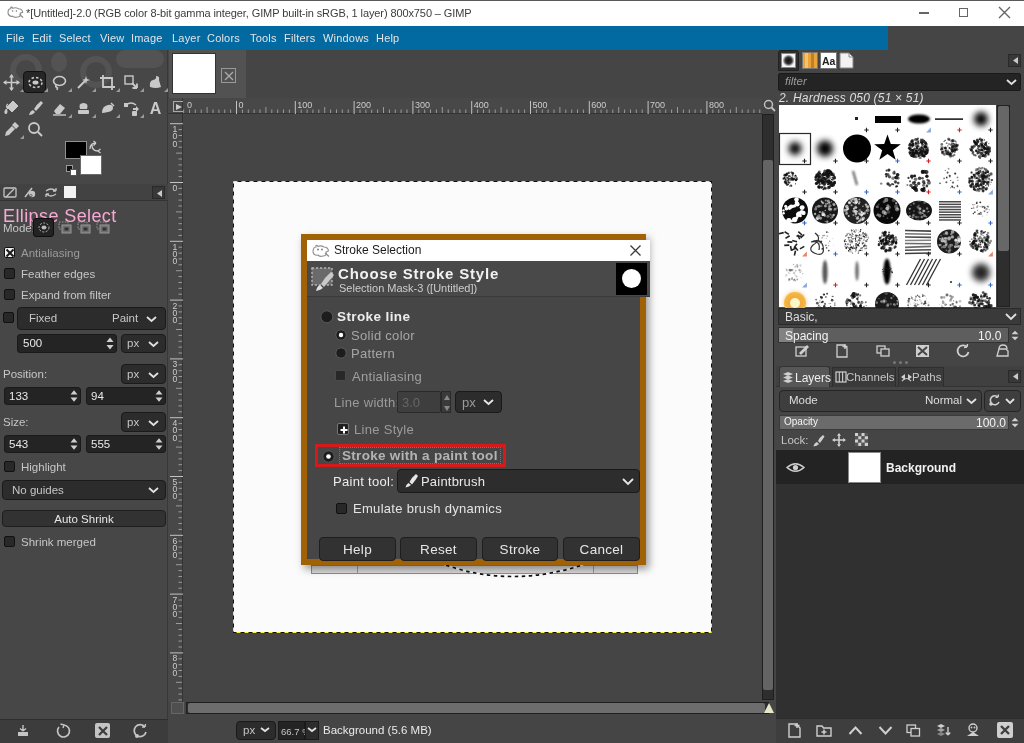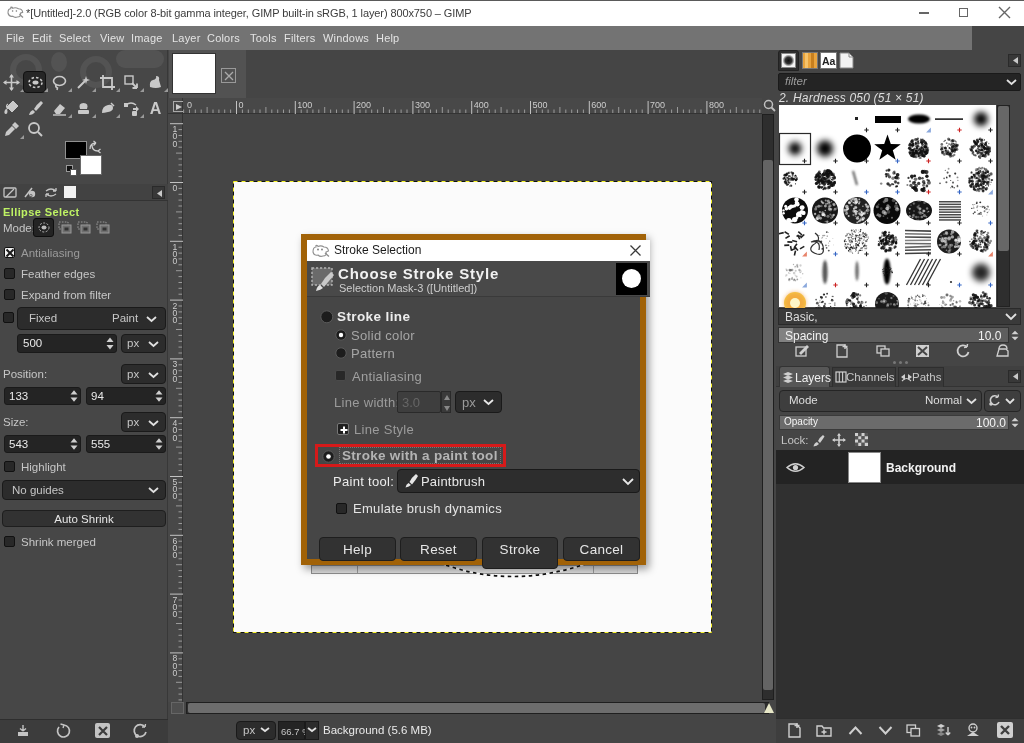--- a/index.html
+++ b/index.html
@@ -1,19 +1,19 @@
 <!DOCTYPE html>
 <html><head><meta charset="utf-8"><title>g</title><style>
 *{margin:0;padding:0;box-sizing:border-box}
 html,body{width:1024px;height:743px;overflow:hidden}
 body{position:relative;font-family:"Liberation Sans",sans-serif;background:#454545;-webkit-font-smoothing:antialiased}
 .abs{position:absolute}
 .titlebar{left:0;top:0;width:1024px;height:26px;background:#fff;border-top:1px solid #5a5a5a}
 .titletext{left:26px;top:7px;font-size:11px;color:#3c3c3c;letter-spacing:-0.1px;white-space:nowrap}
-.menubar{left:0;top:26px;width:972px;height:24px;background:#737373}
+.menubar{left:0;top:26px;width:888px;height:24px;background:#0369a1}
 .menubar span{position:absolute;top:6px;font-size:11px;color:#e4e4e4;letter-spacing:.2px}
 .leftcol{left:0;top:50px;width:168px;height:693px;background:#474747;border-right:1px solid #383838}
 .centercol{left:168px;top:50px;width:608px;height:693px;background:#454545}
 .rightcol{left:776px;top:50px;width:248px;height:693px;background:#454545}
 .lbl{position:absolute;color:#c6c6c6;font-size:11.5px;white-space:nowrap}
 .dim{color:#9b9b9b}
 .bright{color:#e9e9e9}
 .entry{position:absolute;background:#242424;border:1px solid #1a1a1a;border-radius:3px;color:#d6d6d6;font-size:11.5px}
 .combo{position:absolute;background:#2c2c2c;border:1px solid #1a1a1a;border-radius:4px;color:#d9d9d9;font-size:11.5px}
 .btn{position:absolute;background:#323232;border:1px solid #1e1e1e;border-radius:4px;color:#e6e6e6;font-size:13px;text-align:center}
@@ -212,21 +212,21 @@
   </svg>
 <svg class="abs" style="left:43px;top:186px" width="16" height="13">
     <path d="M3 5 Q8 1 13 5 M13 5 L10 5 M13 5 L13 2 M13 8 Q8 12 3 8 M3 8 L6 8 M3 8 L3 11" stroke="#c4c4c4" stroke-width="1.3" fill="none"></path>
   </svg>
 <div class="abs" style="left:64px;top:186px;width:12px;height:12px;background:#f2f2f2"></div>
 <div class="abs" style="left:152px;top:186px;width:13px;height:13px;background:#383838;border:1px solid #2a2a2a">
     <svg style="left:3px;top:3px" width="6" height="7">
       <path d="M6 0 L1 3.5 L6 7 Z" fill="#c9c9c9"></path>
     </svg>
   </div>
-<div class="lbl" style="left:3px;top:206px;font-weight:bold;color:#bef264;font-size:11px;letter-spacing:.4px">Ellipse Select</div>
+<div class="lbl" style="left:3px;top:206px;font-weight:normal;color:#f9a8d4;font-size:18px;letter-spacing:.4px">Ellipse Select</div>
 <div class="lbl" style="left:3px;top:222px">Mode:</div>
 <div class="abs" style="left:33px;top:218px;width:21px;height:19px;background:#232323;border:1px solid #0e0e0e;border-radius:3px"></div>
 <svg class="abs" style="left:38px;top:222px" width="12" height="11">
     <ellipse cx="6" cy="5.5" rx="5" ry="4.5" fill="none" stroke="#bbb" stroke-width="1" stroke-dasharray="2 1.5"></ellipse>
     <ellipse cx="6" cy="5.5" rx="2.5" ry="2" fill="#bbb"></ellipse>
   </svg>
 <svg class="abs" style="left:58px;top:221px" width="14" height="13">
     <rect x="1" y="1" width="9" height="7" fill="none" stroke="#999" stroke-width="1" stroke-dasharray="1.6 1.3"></rect>
     <rect x="4" y="4" width="9" height="8" fill="#6e6e6e" stroke="#999" stroke-width="1"></rect>
     <rect x="6.5" y="6.5" width="4" height="3" fill="#333"></rect>
@@ -2954,14 +2954,14 @@
       <path d="M4.5 10 Q2 11 1.5 14.5 Q5.5 13.5 7 12 Z" fill="#e6e6e6"></path>
     </svg>
     <div class="abs" style="left:114px;top:234px;font-size:13px;color:#e8e8e8;letter-spacing:.2px">Paintbrush</div>
     <svg class="abs" style="left:315px;top:238px" width="12" height="7">
       <path d="M1 1 L6.0 6 L11 1" fill="none" stroke="#e8e8e8" stroke-width="1.8"></path>
     </svg>
     <div class="chk" style="left:29px;top:263px"></div>
     <div class="abs" style="left:46px;top:261px;font-size:13px;color:#e4e4e4;letter-spacing:.3px">Emulate brush dynamics</div>
     <div class="btn" style="left:12px;top:297px;width:77px;height:24px;line-height:23px;font-size:13.5px;letter-spacing:.3px">Help</div>
     <div class="btn" style="left:93px;top:297px;width:77px;height:24px;line-height:23px;font-size:13.5px;letter-spacing:.3px">Reset</div>
-    <div class="btn" style="left:175px;top:297px;width:76px;height:32px;line-height:23px;font-size:13.5px;letter-spacing:.3px">Stroke</div>
+    <div class="btn" style="left:175px;top:297px;width:76px;height:24px;line-height:23px;font-size:13.5px;letter-spacing:.3px">Stroke</div>
     <div class="btn" style="left:256px;top:297px;width:77px;height:24px;line-height:23px;font-size:13.5px;letter-spacing:.3px">Cancel</div>
   </div>
 </body></html>

